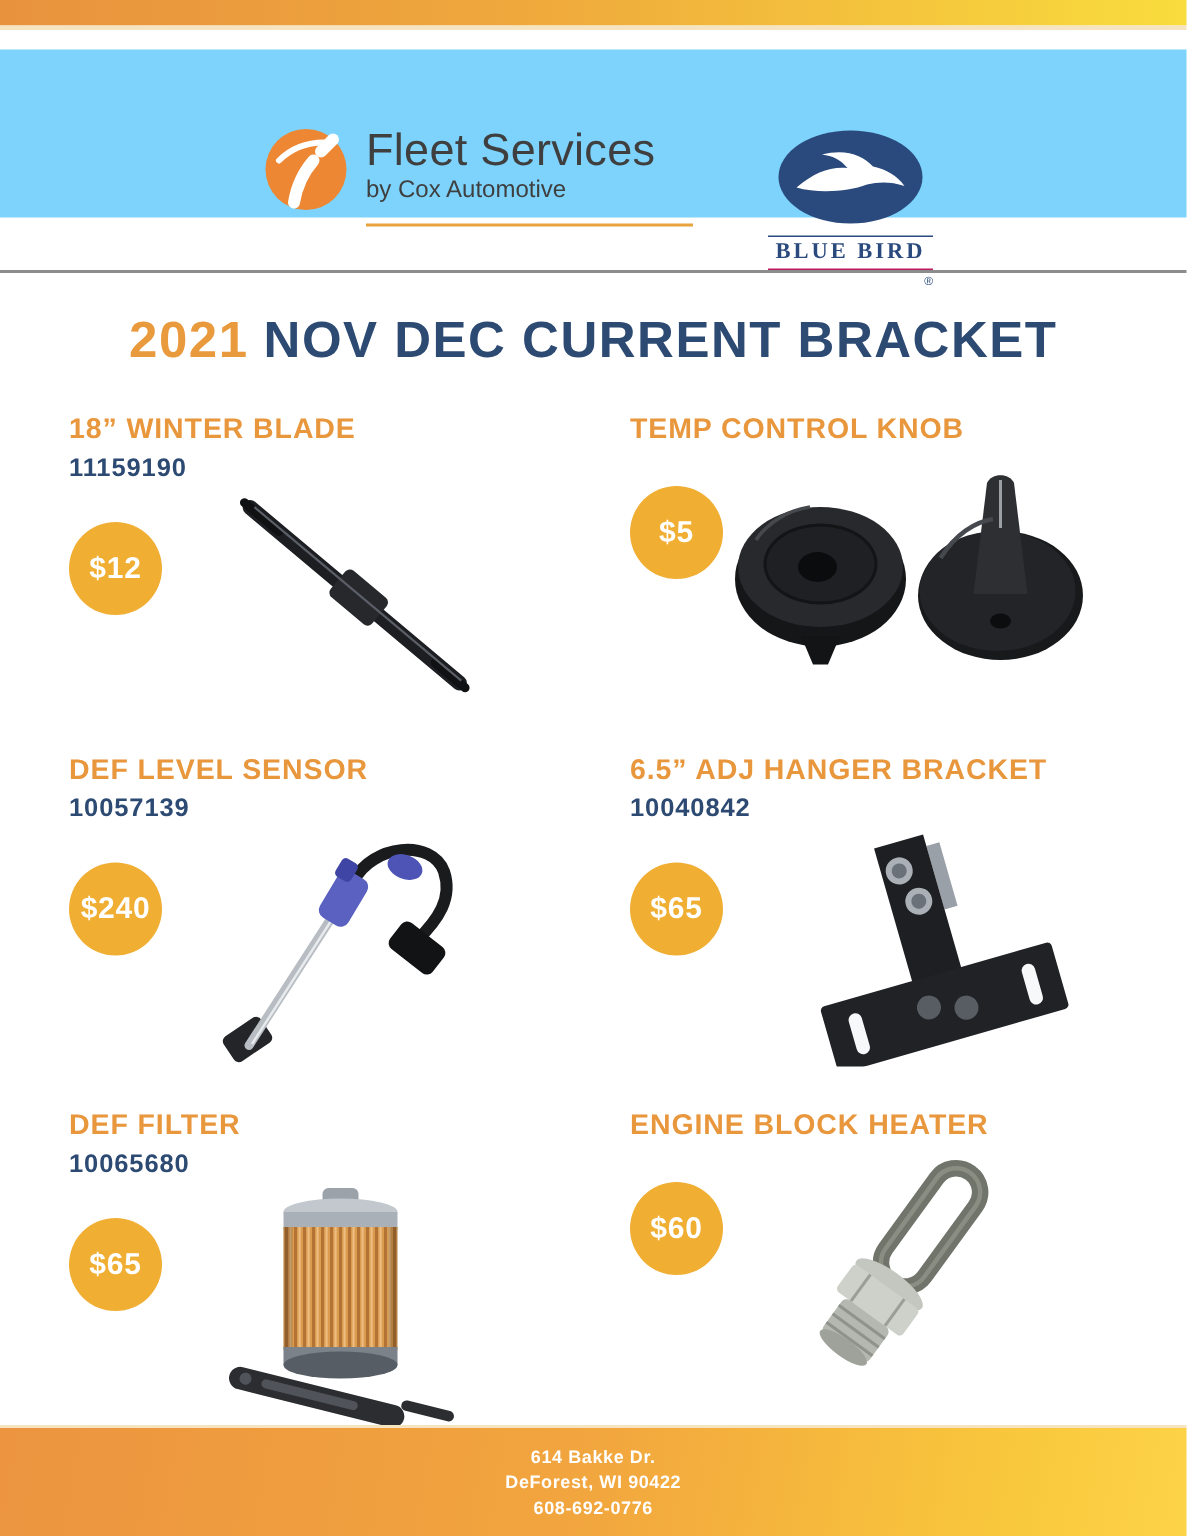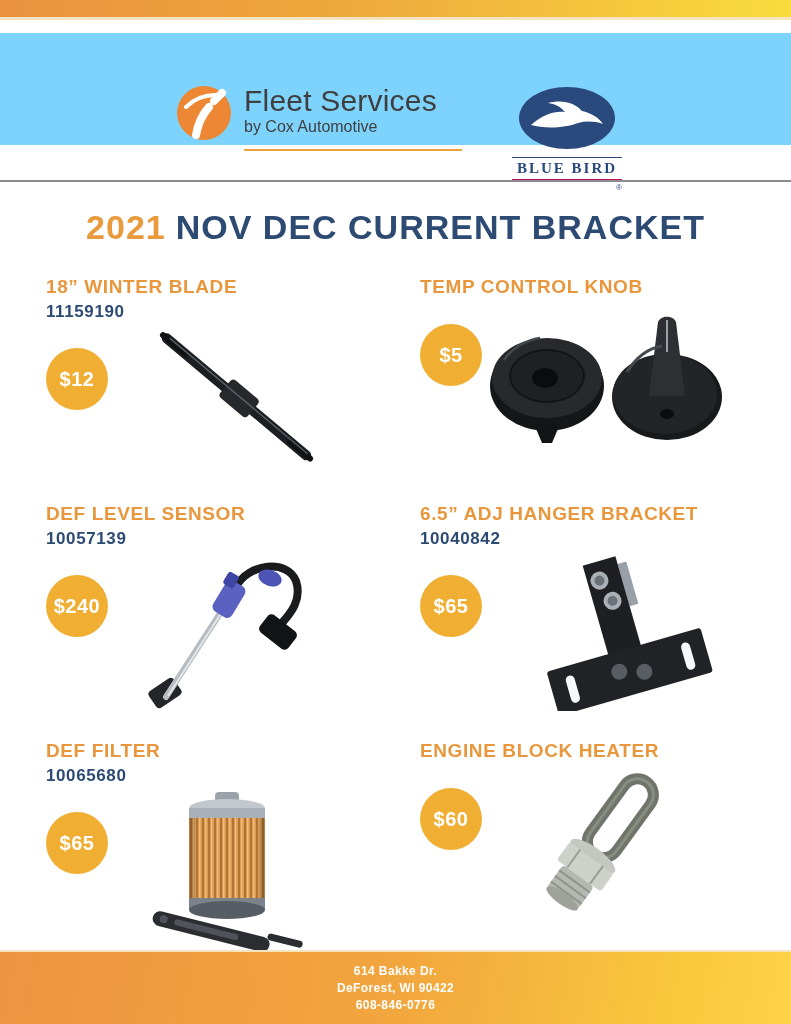--- a/index.html
+++ b/index.html
@@ -240,14 +240,14 @@
         </g>
       </svg>
     </div>
     <div class="price-badge">$60</div>
   </div>
 </div>
 
 <div class="footer">
   <div>614 Bakke Dr.</div>
   <div>DeForest, WI 90422</div>
-  <div>608-846-0776</div>
+  <div>608-692-0776</div>
 </div>
 
 </body></html>

